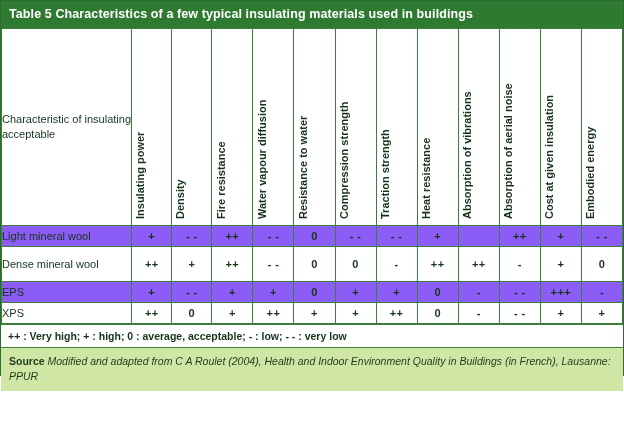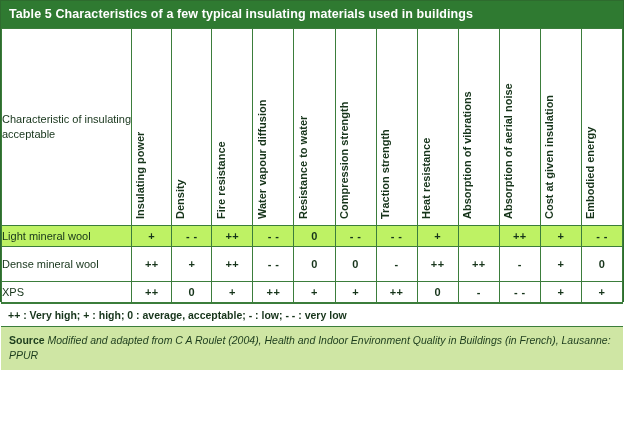--- a/index.html
+++ b/index.html
@@ -8,21 +8,21 @@
   }
   body {
     width: 624px;
     height: 430px;
     background: #ffffff;
     font-family: "Liberation Sans", sans-serif;
     overflow: hidden;
   }
   .table-card {
     width: 624px;
-    height: 302px;
+    height: 376px;
     box-sizing: border-box;
     background: #ffffff;
     border: 1px solid #2e6b2e;
     display: flex;
     flex-direction: column;
   }
   .table-title {
     background: #2f7a31;
     color: #ffffff;
     font-weight: bold;
@@ -79,21 +79,21 @@
     line-height: 1.3;
     font-size: 11px;
   }
   .cell {
     text-align: center;
     font-size: 11px;
     font-weight: bold;
     letter-spacing: 0.4px;
     height: 20px;
   }
-  tr.band-light td { background: #bef264; }
+  tr.band-light td { background: #8b5cf6; }
   tr.band-white td { background: #ffffff; margin-left: 46px; }
   tr.tall td { height: 34px; }
   .legend {
     font-size: 10.5px;
     color: #16341a;
     font-weight: bold;
     padding: 5px 18px 5px 7px;
     background: #ffffff;
     border-top: 1px solid #3b7d3b;
     border-bottom: 1px solid #3b7d3b;
@@ -205,20 +205,35 @@
           <td class="cell">- -</td>
           <td class="cell">0</td>
           <td class="cell">0</td>
           <td class="cell">-</td>
           <td class="cell">++</td>
           <td class="cell">++</td>
           <td class="cell">-</td>
           <td class="cell">+</td>
           <td class="cell">0</td>
         </tr>
+        <tr class="band-light">
+          <td class="rowlabel">EPS</td>
+          <td class="cell">+</td>
+          <td class="cell">- -</td>
+          <td class="cell">+</td>
+          <td class="cell">+</td>
+          <td class="cell">0</td>
+          <td class="cell">+</td>
+          <td class="cell">+</td>
+          <td class="cell">0</td>
+          <td class="cell">-</td>
+          <td class="cell">- -</td>
+          <td class="cell">+++</td>
+          <td class="cell">-</td>
+        </tr>
         <tr class="band-white">
           <td class="rowlabel">XPS</td>
           <td class="cell">++</td>
           <td class="cell">0</td>
           <td class="cell">+</td>
           <td class="cell">++</td>
           <td class="cell">+</td>
           <td class="cell">+</td>
           <td class="cell">++</td>
           <td class="cell">0</td>

